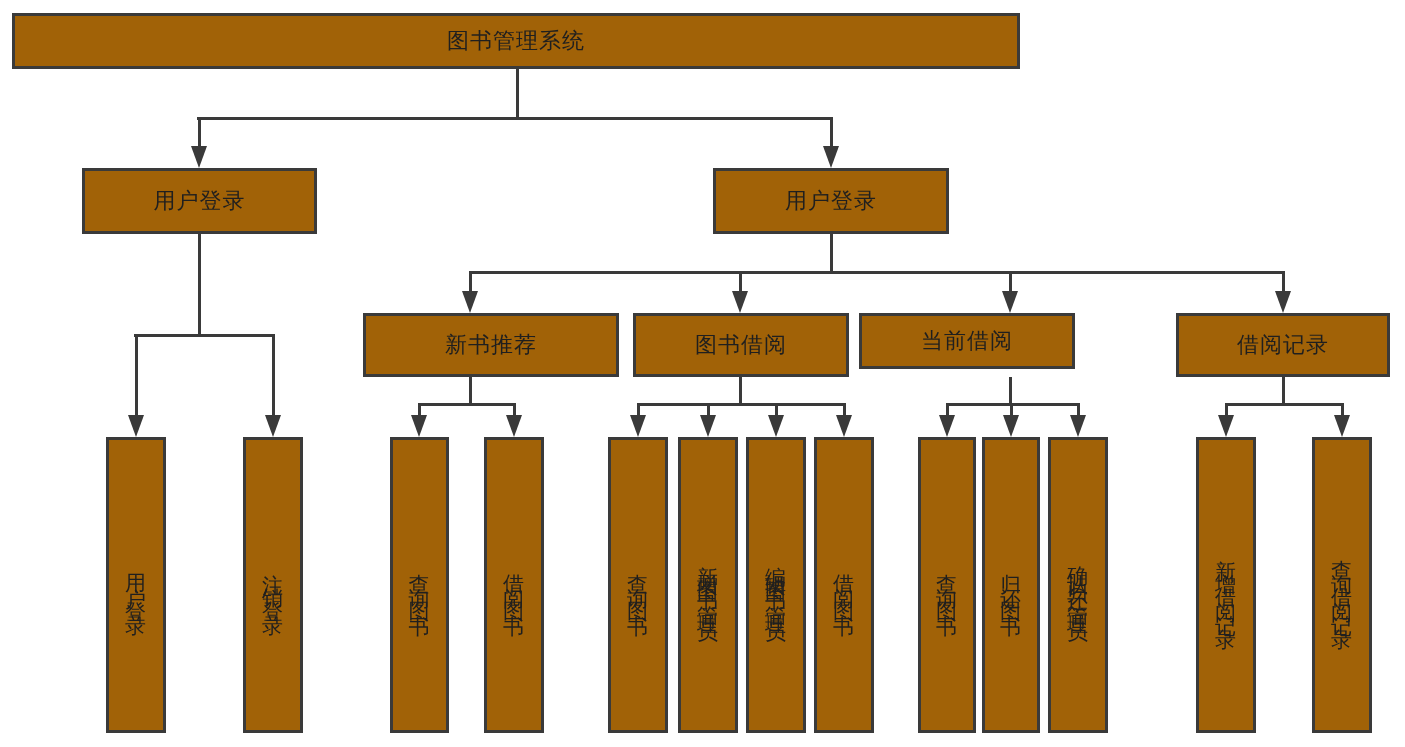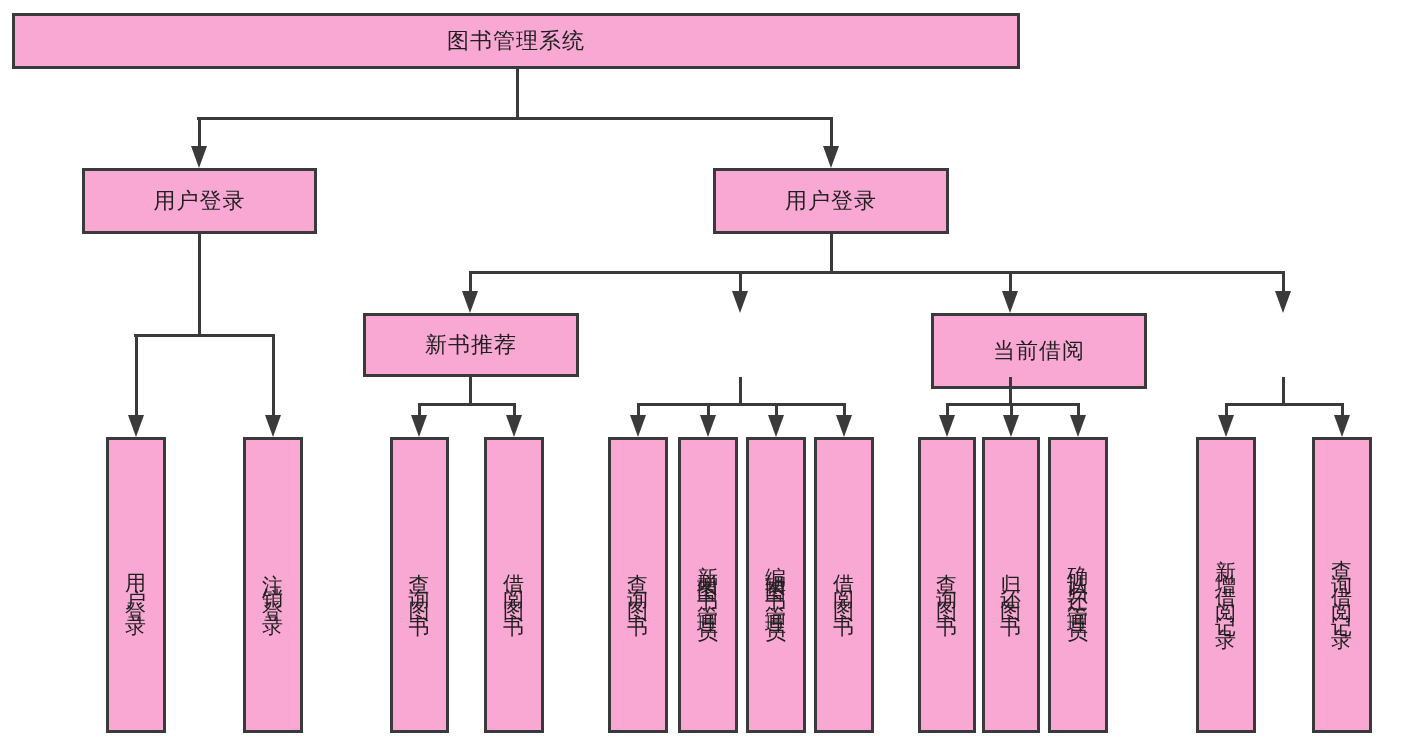--- a/index.html
+++ b/index.html
@@ -8,21 +8,21 @@
     width: 1405px;
     height: 747px;
     background: #ffffff;
     font-family: "Liberation Sans", sans-serif;
     overflow: hidden;
   }
   .box {
     position: absolute;
     box-sizing: border-box;
     border: 3px solid #3a3a3a;
-    background: #f9a8d4;
+    background: #a16207;
     color: #1f1f1f;
     display: flex;
     align-items: center;
     justify-content: center;
   }
   .hbox {
     font-size: 22px;
     letter-spacing: 1px;
   }
   .vbox {
@@ -84,22 +84,24 @@
   <div class="line" style="left:469px; top:271px; width:816px; height:3px;"></div>
   <div class="line" style="left:469px; top:271px; width:3px; height:22px;"></div>
   <div class="arrowhead" style="left:462px; top:291px;"></div>
   <div class="line" style="left:739px; top:271px; width:3px; height:22px;"></div>
   <div class="arrowhead" style="left:732px; top:291px;"></div>
   <div class="line" style="left:1009px; top:271px; width:3px; height:22px;"></div>
   <div class="arrowhead" style="left:1002px; top:291px;"></div>
   <div class="line" style="left:1282px; top:271px; width:3px; height:22px;"></div>
   <div class="arrowhead" style="left:1275px; top:291px;"></div>
 
-  <div class="box hbox" style="left:363px; top:313px; width:216px; height:64px;">新书推荐</div>
-  <div class="box hbox" style="left:931px; top:313px; width:216px; height:76px;">当前借阅</div>
+  <div class="box hbox" style="left:363px; top:313px; width:256px; height:64px;">新书推荐</div>
+  <div class="box hbox" style="left:633px; top:313px; width:216px; height:64px;">图书借阅</div>
+  <div class="box hbox" style="left:859px; top:313px; width:216px; height:56px;">当前借阅</div>
+  <div class="box hbox" style="left:1176px; top:313px; width:214px; height:64px;">借阅记录</div>
 
   <div class="line" style="left:469px; top:377px; width:3px; height:29px;"></div>
   <div class="line" style="left:419px; top:403px; width:97px; height:3px;"></div>
   <div class="line" style="left:418px; top:403px; width:3px; height:16px;"></div>
   <div class="arrowhead" style="left:411px; top:415px;"></div>
   <div class="line" style="left:513px; top:403px; width:3px; height:16px;"></div>
   <div class="arrowhead" style="left:506px; top:415px;"></div>
 
   <div class="line" style="left:739px; top:377px; width:3px; height:29px;"></div>
   <div class="line" style="left:637px; top:403px; width:209px; height:3px;"></div>

